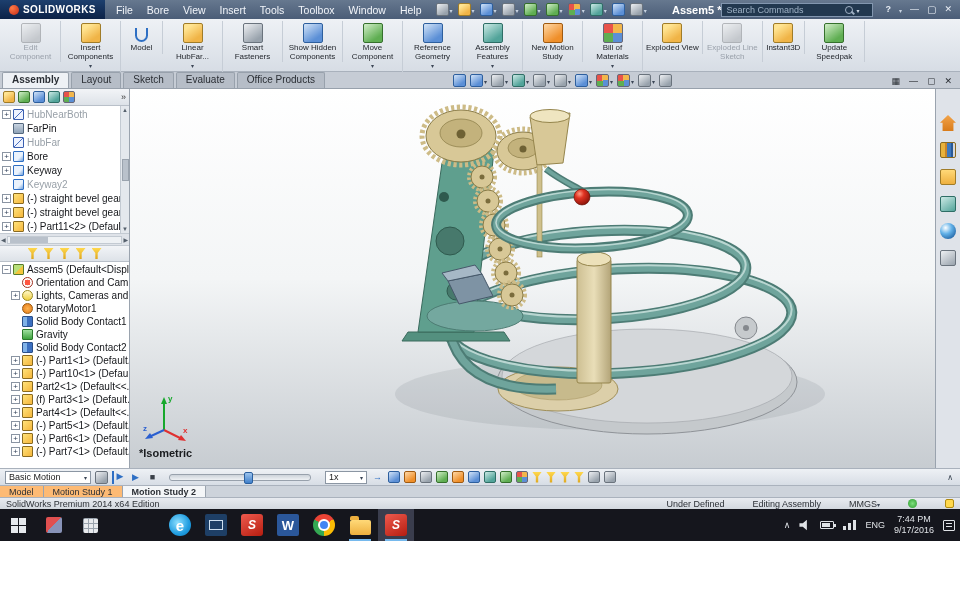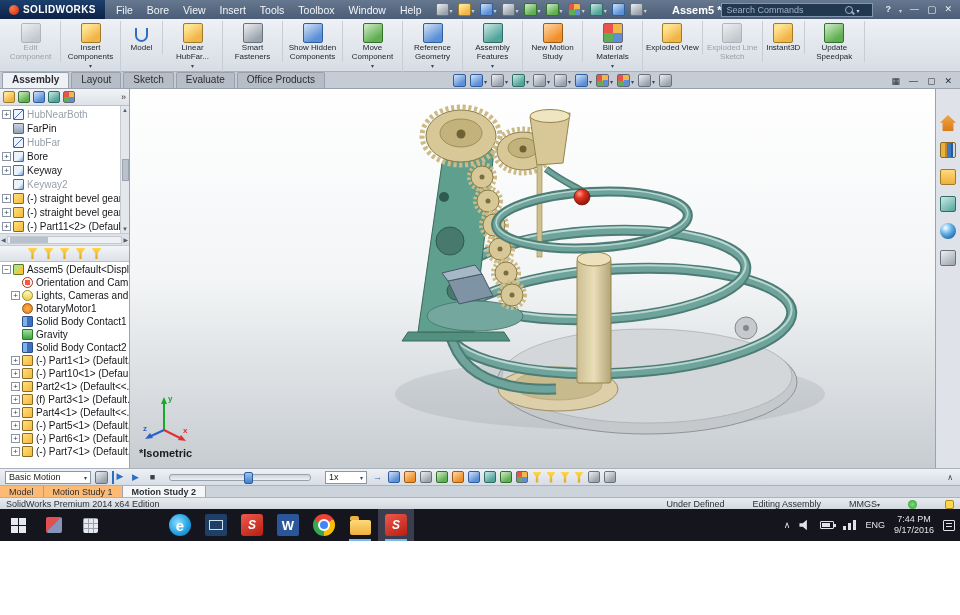--- a/index.html
+++ b/index.html
@@ -162,21 +162,21 @@
 
   
   .studytabs{position:absolute;top:485px;left:0;width:960px;height:12px;background:#cdd3db;display:flex;
              align-items:stretch;font-size:9px;border-top:1px solid #aab2bd}
   .stab{padding:0 9px;display:flex;align-items:center;background:#fdba74;border-right:1px solid #9aa3ae;color:#2a2e34;white-space:nowrap}
   .stab.active{background:#f4f6f8;font-weight:bold}
 
   
   .statusbar{position:absolute;top:497px;left:0;width:960px;height:12px;display:flex;align-items:center;
              background:linear-gradient(#e8ebf0,#d3d8df);border-top:1px solid #aab2bd;font-size:9px;color:#2c3036;padding:0 6px}
-  .sbright{margin-left:auto;display:flex;align-items:flex-end;gap:28px}
+  .sbright{margin-left:auto;display:flex;align-items:flex-start;gap:28px}
   .sbitem{white-space:nowrap}
   .sbicon{width:9px;height:9px;flex:none}
   [data-name="status-ok-icon"]{background:radial-gradient(#7fe07f,#2a9a2a);border-radius:50%}
   [data-name="quick-tips-icon"]{background:#ffd84d;border:1px solid #b08a10;border-radius:2px}
 
   
   .taskbar{position:absolute;top:509px;left:0;width:960px;height:32px;background:#15161d;display:flex;
            align-items:center;color:#e8e8e8}
   .tbapps{display:flex;align-items:center;height:100%}
   .tb-app{width:36px;height:32px;display:flex;align-items:center;justify-content:center;position:relative;flex:none}

